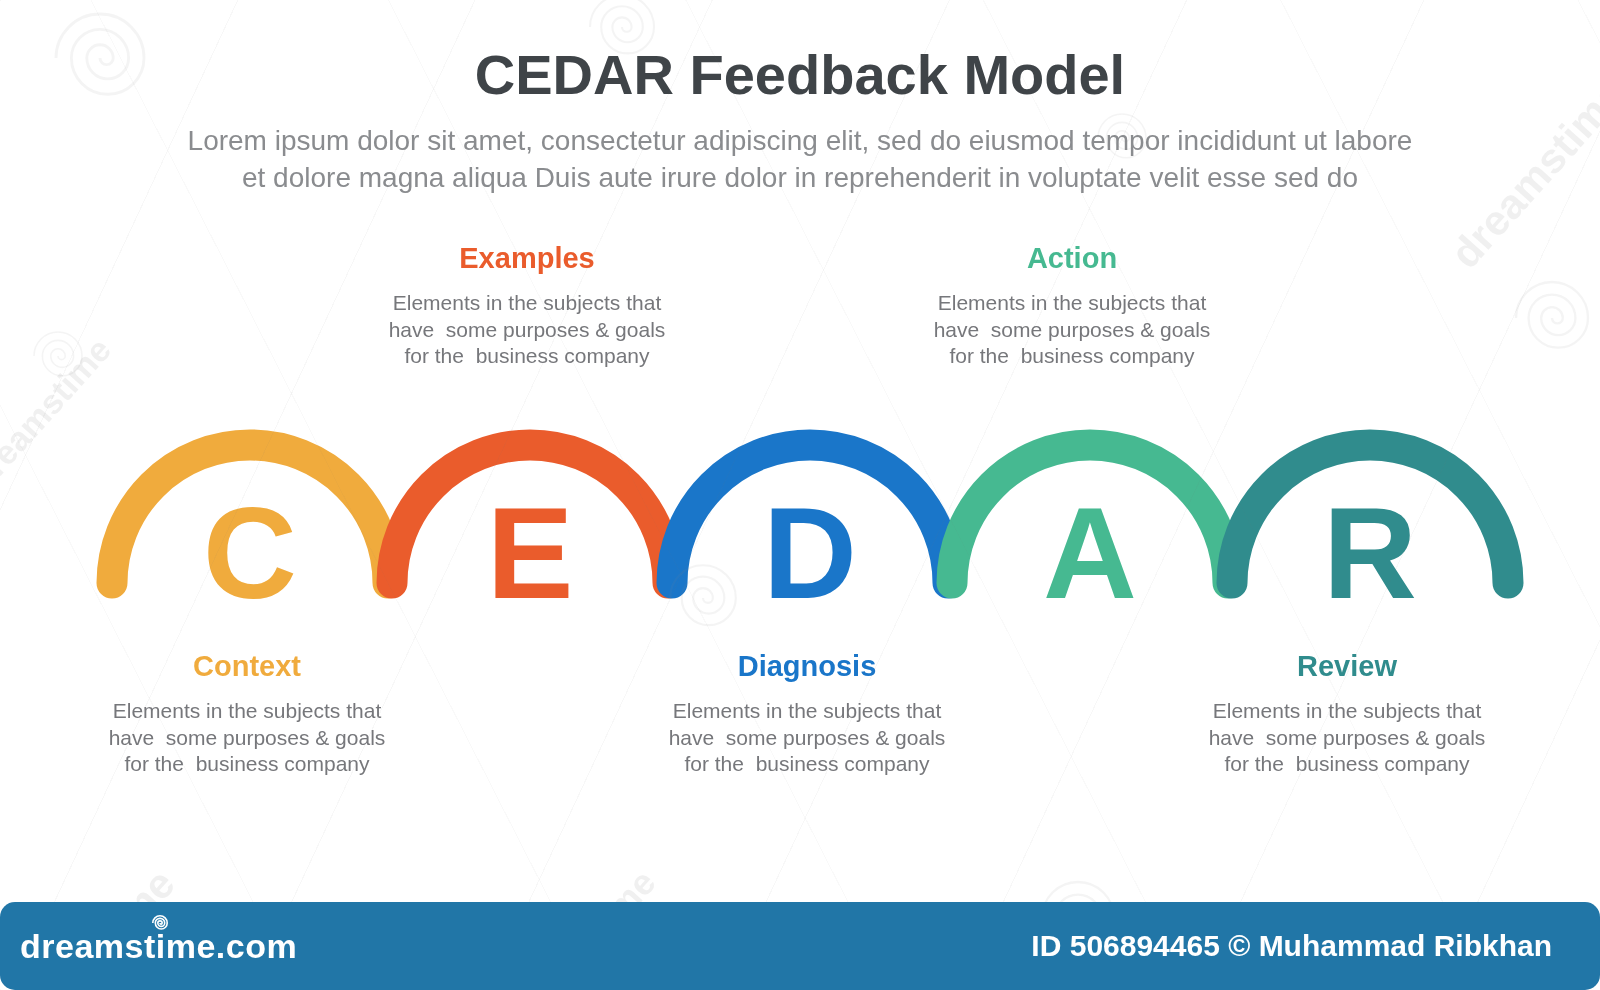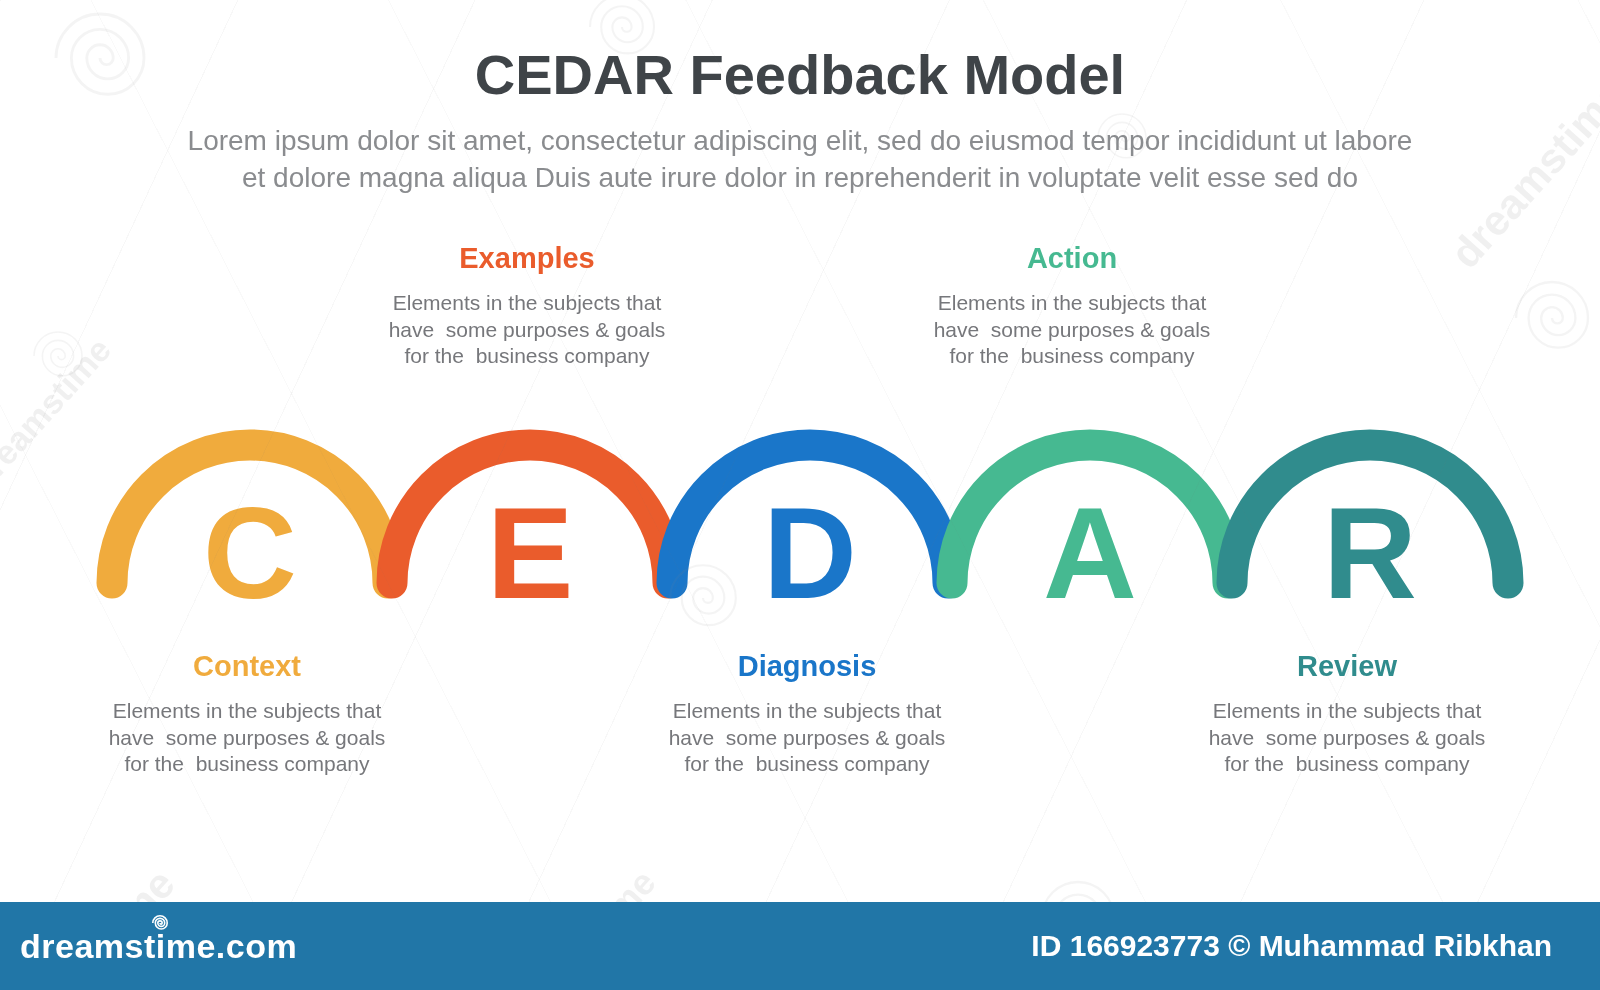--- a/index.html
+++ b/index.html
@@ -34,21 +34,21 @@
   .sec-desc div{white-space:pre;}
   .arches{position:absolute;left:0;top:400px;width:1600px;height:210px;}
   .arches path{fill:none;stroke-width:31;stroke-linecap:round;}
   .arches text{
     font-family:"Liberation Sans", sans-serif;font-size:130px;font-weight:bold;
     text-anchor:middle;
   }
   .footer{
     position:absolute;left:0;right:0;top:902px;bottom:0;z-index:60;
     display:flex;align-items:center;justify-content:space-between;
-    padding:0 48px 0 20px;box-sizing:border-box;color:#ffffff;
+    padding:0 48px 0 20px;box-sizing:border-box;color:#ffffff;border-radius:15px;
   }
   .brand{font-size:34px;font-weight:bold;letter-spacing:0.5px;position:relative;}
   .brand-spiral{position:absolute;left:131px;top:-13px;}
   .credit{font-size:30px;font-weight:bold;}
 </style>
 </head>
 <body>
 
 <div class="page">
 
@@ -147,16 +147,16 @@
     </div>
   </div>
 
   <div class="footer" style="background: rgb(33, 118, 167);">
     <div class="brand">
       <span>dreamstime.com</span>
       <svg class="brand-spiral" width="18" height="18" viewBox="0 0 100 100">
         <path fill="none" stroke="#ffffff" stroke-width="9" d="M10,50 A40,40 0 1 1 90,50 A33,33 0 1 1 24,50 A26,26 0 1 1 76,50 A19,19 0 1 1 38,50 A12,12 0 1 1 62,50 A6,6 0 1 1 50,50"></path>
       </svg>
     </div>
-    <div class="credit">ID 166923773 © Muhammad Ribkhan</div>
+    <div class="credit">ID 506894465 © Muhammad Ribkhan</div>
   </div>
 
 </div>
 
 </body></html>

